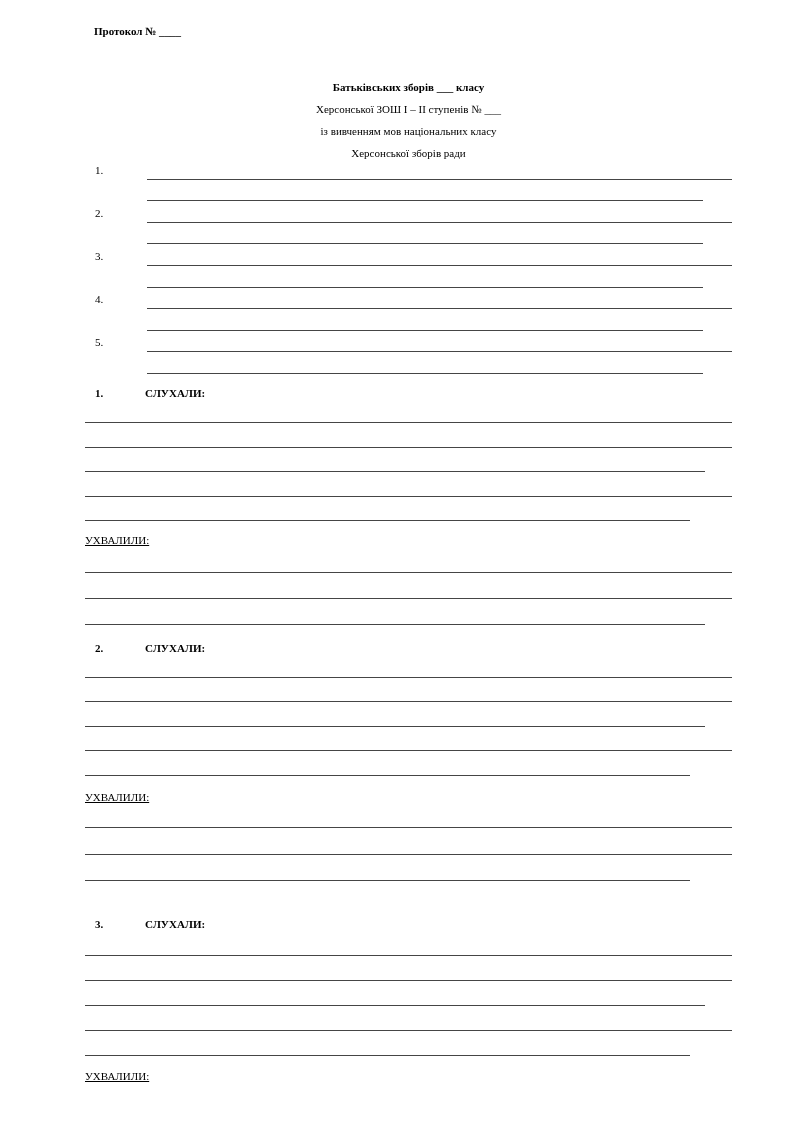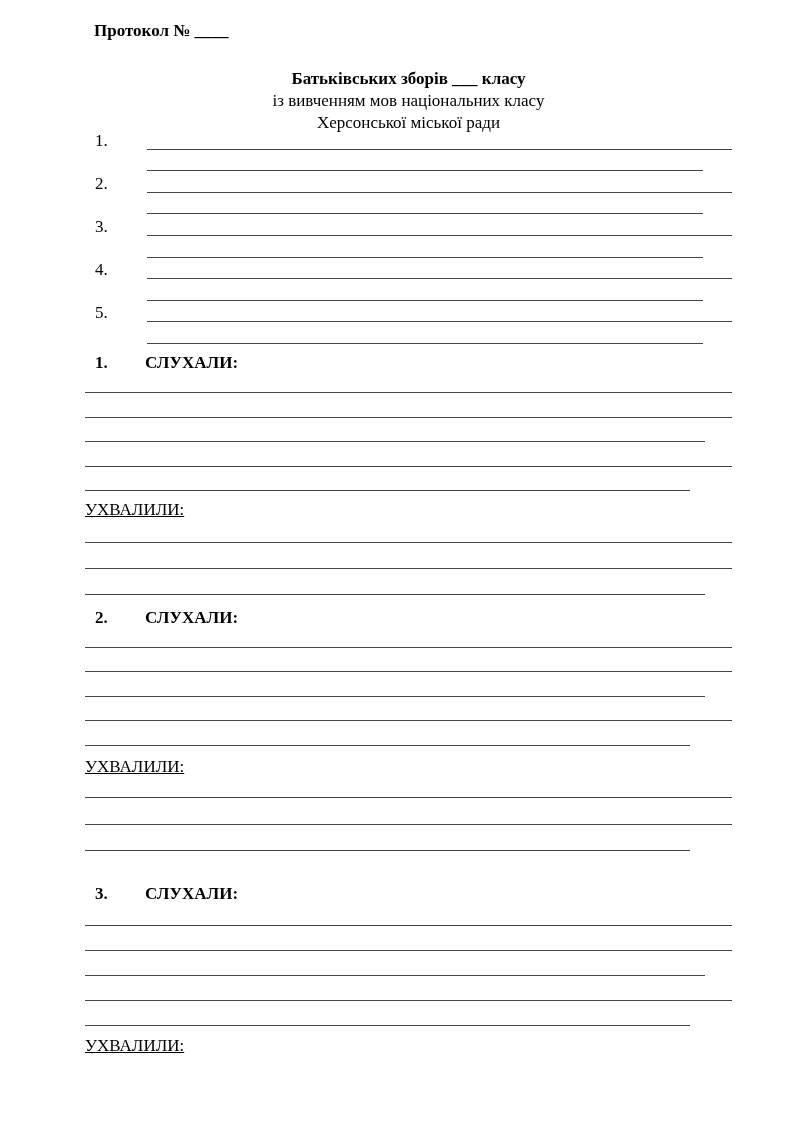--- a/index.html
+++ b/index.html
@@ -3,36 +3,36 @@
 <meta charset="utf-8">
 <style>
   html, body { margin: 0; padding: 0; background: #ffffff; }
   .page {
     position: relative;
     width: 794px;
     height: 1123px;
     background: #ffffff;
     color: #000000;
     font-family: "Liberation Serif", "DejaVu Serif", serif;
-    font-size: 17px;
+    font-size: 11px;
     box-sizing: border-box;
     padding: 20px 62px 0 85px;
     overflow: hidden;
   }
   .bold { font-weight: bold; }
 
   .protocol-title {
     font-weight: bold;
     line-height: 22px;
     margin-left: 9px;
     white-space: pre;
   }
 
   .header-center {
-    margin-top: 26px;
+    margin-top: 34px;
     text-align: center;
     line-height: 22px;
   }
 
   .agenda-heading {
     margin-top: 40px;
     text-align: center;
     font-weight: bold;
     line-height: 22px;
     letter-spacing: 0.2px;
@@ -99,22 +99,23 @@
 </style>
 </head>
 <body>
 
 <div class="page">
 
   <div class="protocol-title">Протокол № ____</div>
 
   <div class="header-center">
     <div class="bold">Батьківських зборів ___ класу</div>
+    <div>Херсонської ЗОШ І – ІІ ступенів № ___</div>
     <div>із вивченням мов національних класу</div>
-    <div>Херсонської міської ради</div>
+    <div>Херсонської зборів ради</div>
   </div>
 
 
   <div class="agenda">
     <div>
       <div class="agenda-row">
         <span class="agenda-num">1.</span>
         <span class="agenda-line long"></span>
       </div>
       <div class="agenda-row">

